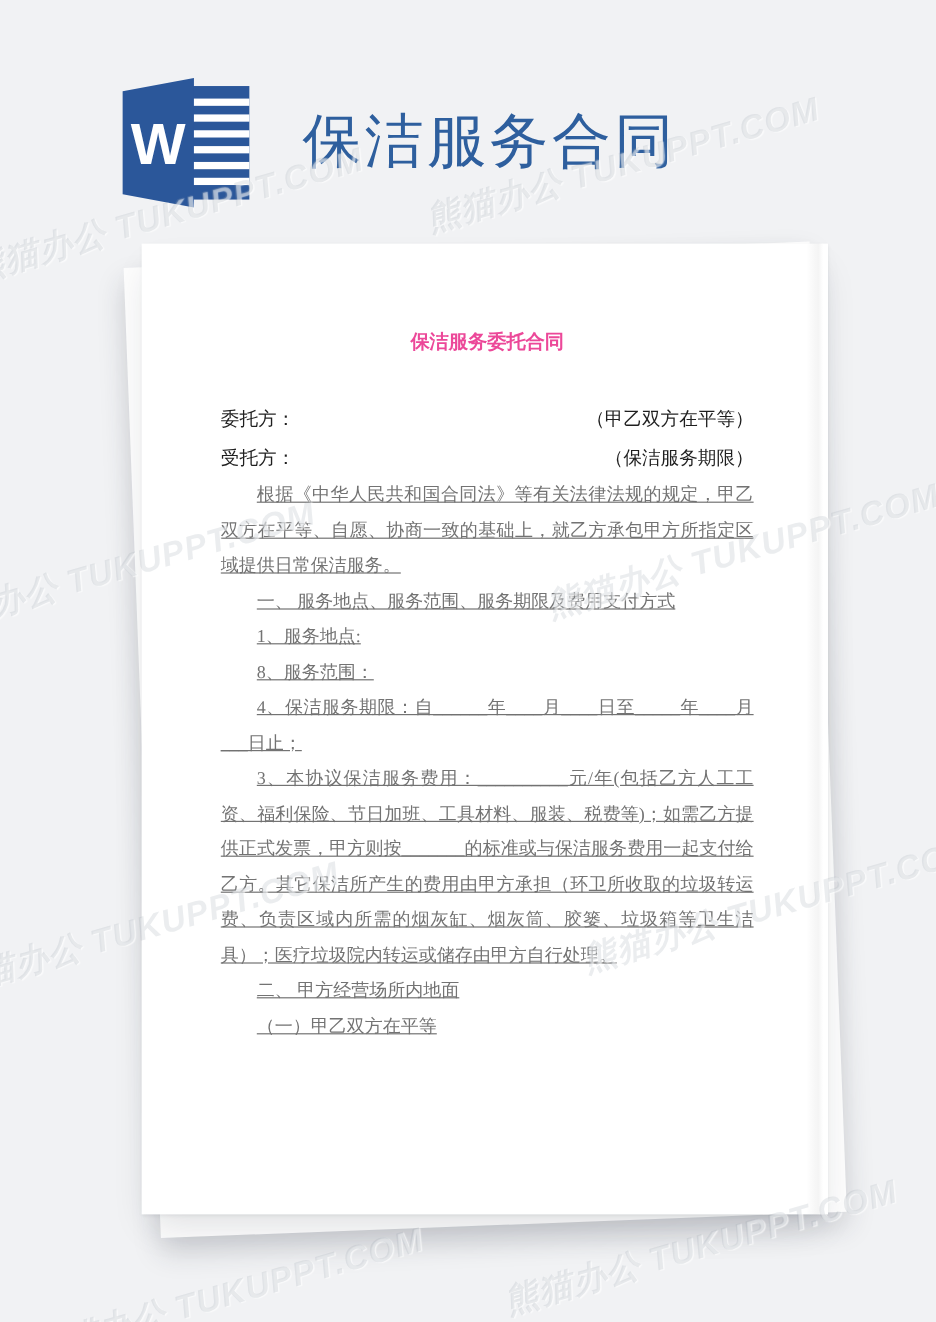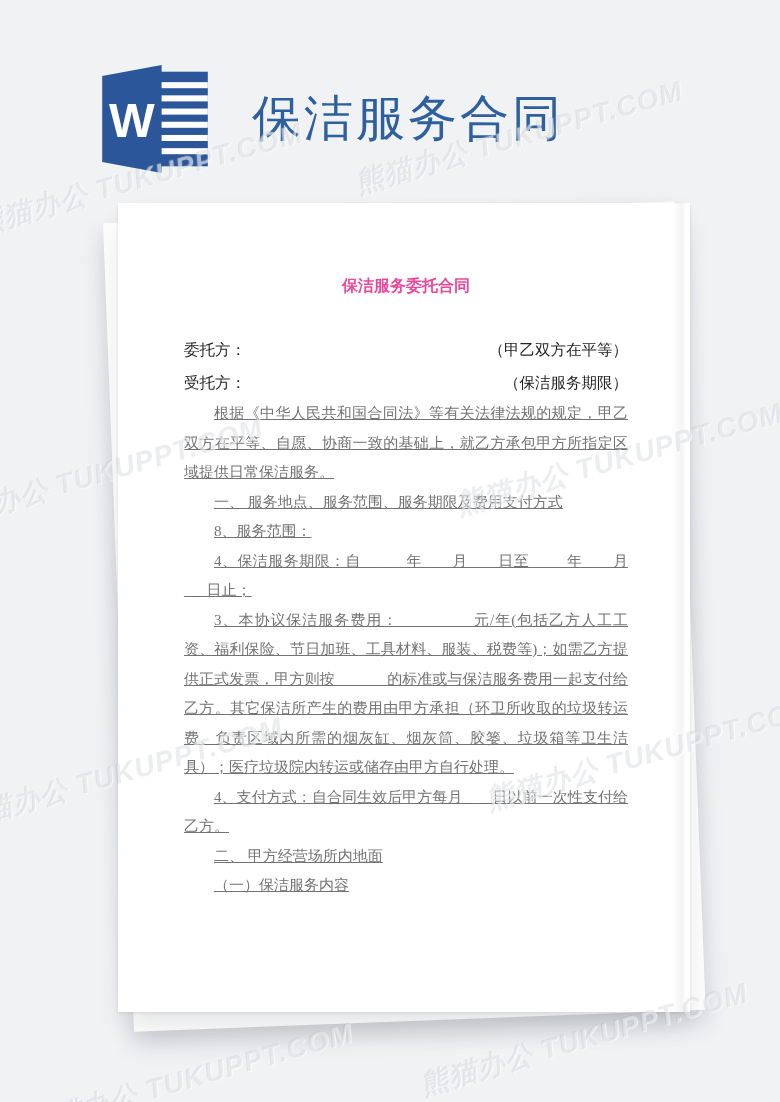--- a/index.html
+++ b/index.html
@@ -110,26 +110,26 @@
       <span>（甲乙双方在平等）</span>
     </div>
     <div class="party-row">
       <span>受托方：</span>
       <span>（保洁服务期限）</span>
     </div>
 
     <div id="paragraphs">
         <p class="para indent">根据《中华人民共和国合同法》等有关法律法规的规定，甲乙双方在平等、自愿、协商一致的基础上，就乙方承包甲方所指定区域提供日常保洁服务。</p>
         <p class="para indent">一、 服务地点、服务范围、服务期限及费用支付方式</p>
+        <p class="para indent">1、服务地点:</p>
         <p class="para indent">8、服务范围：</p>
         <p class="para indent">4、保洁服务期限：自______年____月____日至_____年____月___日止；</p>
         <p class="para indent">3、本协议保洁服务费用：__________元/年(包括乙方人工工资、福利保险、节日加班、工具材料、服装、税费等)；如需乙方提供正式发票，甲方则按_______的标准或与保洁服务费用一起支付给乙方。其它保洁所产生的费用由甲方承担（环卫所收取的垃圾转运费、负责区域内所需的烟灰缸、烟灰筒、胶篓、垃圾箱等卫生洁具）；医疗垃圾院内转运或储存由甲方自行处理。</p>
-        <p class="para indent">4、支付方式：自合同生效后甲方每月____日以前一次性支付给乙方。</p>
         <p class="para indent">二、 甲方经营场所内地面</p>
-        <p class="para indent">（一）保洁服务内容</p>
+        <p class="para indent">（一）甲乙双方在平等</p>
       </div>
   </div>
 
   <div class="wm-layer" id="wm-layer">
       <span class="wm" style="left: -30px; top: 160px;">熊猫办公 TUKUPPT.COM</span>
       <span class="wm" style="left: 350px; top: 118px;">熊猫办公 TUKUPPT.COM</span>
       <span class="wm" style="left: -70px; top: 455px;">熊猫办公 TUKUPPT.COM</span>
       <span class="wm" style="left: 450px; top: 440px;">熊猫办公 TUKUPPT.COM</span>
       <span class="wm" style="left: -50px; top: 755px;">熊猫办公 TUKUPPT.COM</span>
       <span class="wm" style="left: 480px; top: 735px;">熊猫办公 TUKUPPT.COM</span>

